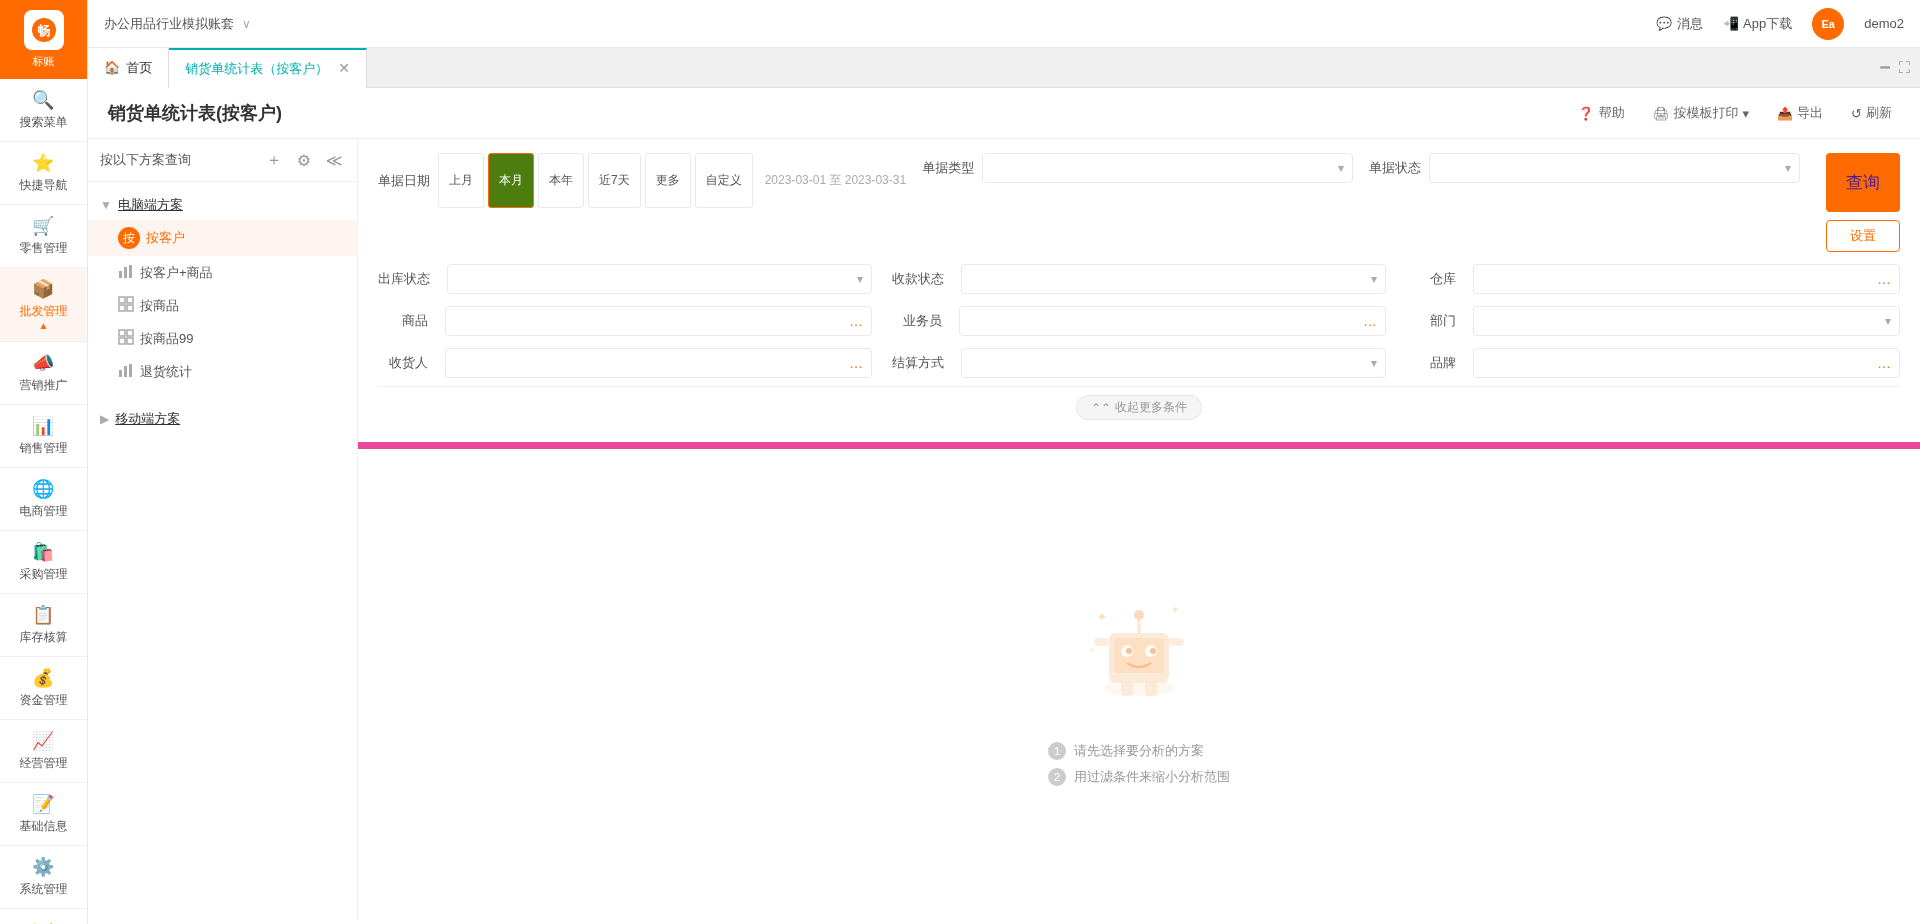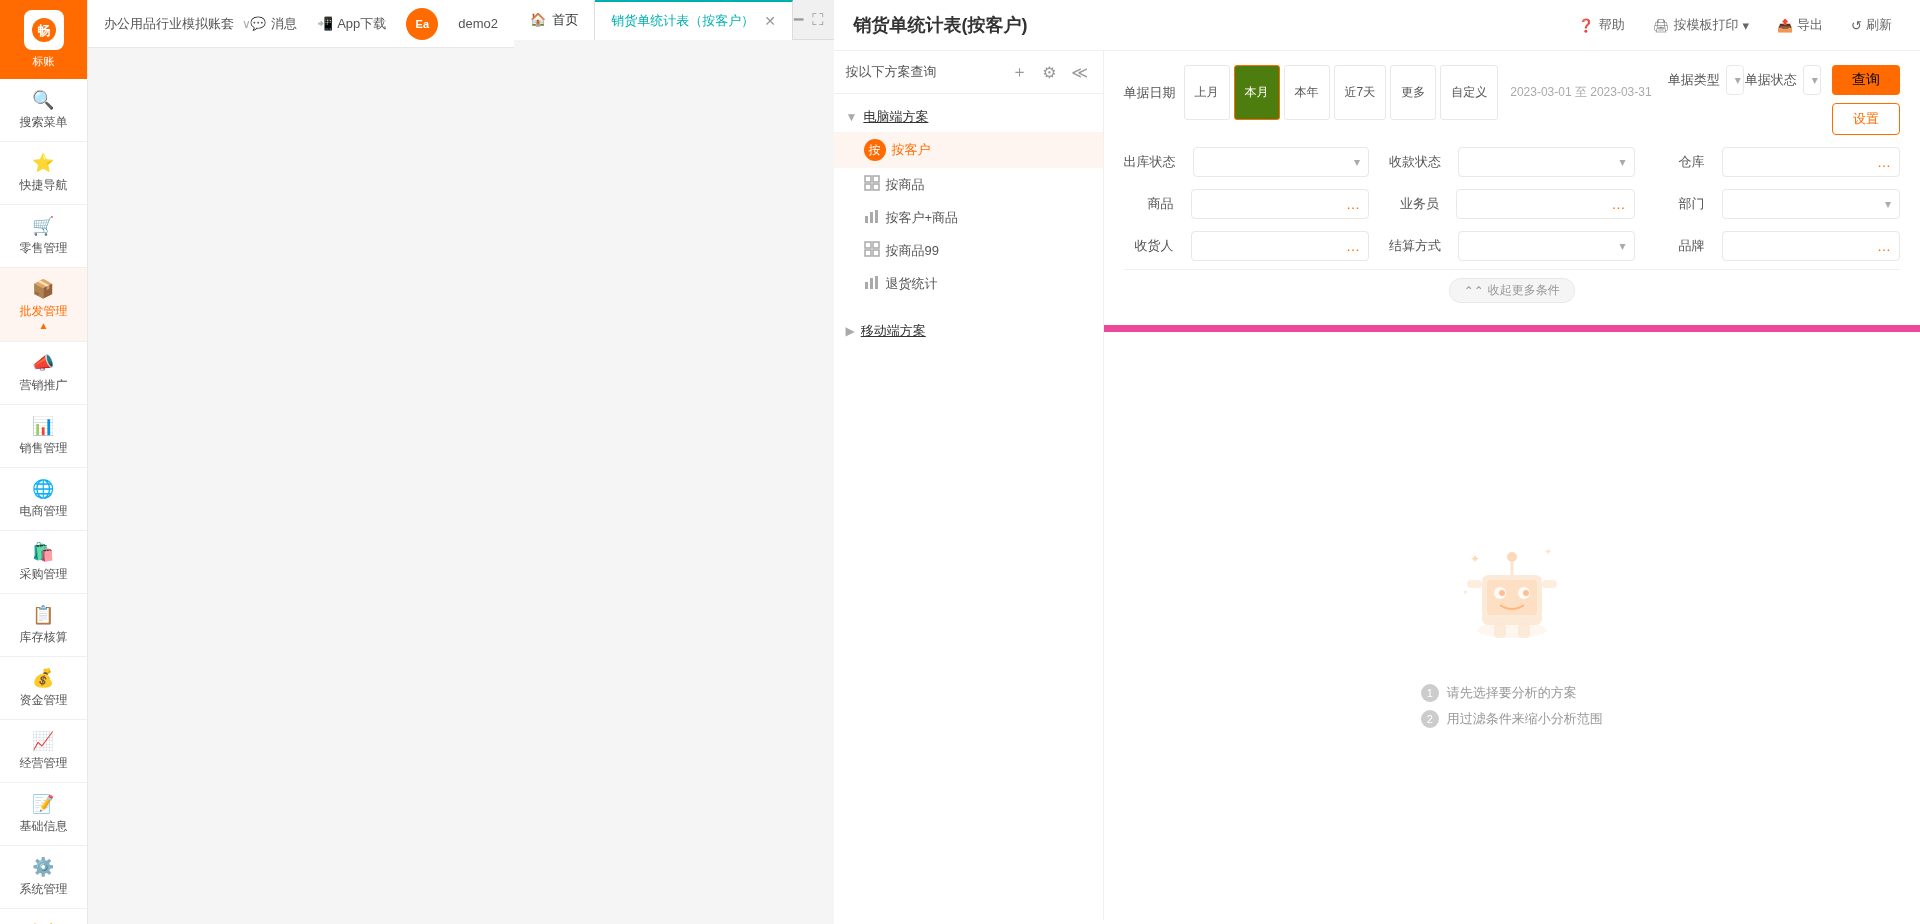--- a/index.html
+++ b/index.html
@@ -54,21 +54,21 @@
       color: #555;
       border-bottom: 1px solid #f0f0f0;
     }
     .sidebar-item.active { color: #ff6b00; background: #fff5f0; }
     .sidebar-item-icon { font-size: 18px; margin-bottom: 3px; }
 
     
     .main-wrapper {
       flex: 1;
       display: flex;
-      flex-direction: row;
+      flex-direction: column;
       height: 100%;
       overflow: hidden;
     }
 
     
     .top-header {
       height: 48px;
       background: #fff;
       border-bottom: 1px solid #e8e8e8;
       display: flex;
@@ -127,20 +127,21 @@
       gap: 6px;
     }
     .tab-item.home {
       background: #fff;
       color: #333;
     }
     .tab-item.active {
       background: #fff;
       color: #00b0b0;
       border-top: 2px solid #00b0b0;
+      font-family: Liberation Serif, serif;
     }
     .tab-close {
       font-size: 14px;
       color: #999;
       cursor: pointer;
       margin-left: 4px;
     }
     .tab-bar-actions {
       margin-left: auto;
       display: flex;
@@ -180,25 +181,25 @@
       gap: 12px;
     }
     .page-action-btn {
       display: flex; align-items: center; gap: 4px;
       cursor: pointer; color: #666; font-size: 13px;
       padding: 4px 8px;
       border: none; background: none;
     }
     .btn-primary {
       background: #ff6b00;
-      color: #000000;
+      color: #4c1d95;
       border: none;
       border-radius: 4px;
-      padding: 6px 20px;
-      font-size: 14px;
+      padding: 18px 20px;
+      font-size: 17px;
       cursor: pointer;
     }
     .btn-settings {
       background: #fff;
       color: #ff6b00;
       border: 1px solid #ff6b00;
       border-radius: 4px;
       padding: 6px 20px;
       font-size: 13px;
       cursor: pointer;
@@ -586,38 +587,38 @@
           </div>
 
           <div class="tree-child active">
             <div class="tree-child-icon">按</div>
             <span>按客户</span>
           </div>
 
           <div class="tree-child">
             <span class="tree-sub-icon">
               <svg width="16" height="16" viewBox="0 0 16 16">
+                  <rect x="1" y="8" width="3" height="7" fill="#aaa"></rect>
+                  <rect x="6" y="4" width="3" height="11" fill="#aaa"></rect>
+                  <rect x="11" y="2" width="3" height="13" fill="#aaa"></rect>
+                </svg>
+            </span>
+            <span>按客户+商品</span>
+          </div>
+
+          <div class="tree-child">
+            <span class="tree-sub-icon">
+              <svg width="16" height="16" viewBox="0 0 16 16">
                   <rect x="1" y="1" width="6" height="6" fill="none" stroke="#aaa" stroke-width="1.5"></rect>
                   <rect x="9" y="1" width="6" height="6" fill="none" stroke="#aaa" stroke-width="1.5"></rect>
                   <rect x="1" y="9" width="6" height="6" fill="none" stroke="#aaa" stroke-width="1.5"></rect>
                   <rect x="9" y="9" width="6" height="6" fill="none" stroke="#aaa" stroke-width="1.5"></rect>
                 </svg>
             </span>
             <span>按商品</span>
-          </div>
-
-          <div class="tree-child">
-            <span class="tree-sub-icon">
-              <svg width="16" height="16" viewBox="0 0 16 16">
-                  <rect x="1" y="8" width="3" height="7" fill="#aaa"></rect>
-                  <rect x="6" y="4" width="3" height="11" fill="#aaa"></rect>
-                  <rect x="11" y="2" width="3" height="13" fill="#aaa"></rect>
-                </svg>
-            </span>
-            <span>按客户+商品</span>
           </div>
 
           <div class="tree-child">
             <span class="tree-sub-icon">
               <svg width="16" height="16" viewBox="0 0 16 16">
                   <rect x="1" y="1" width="6" height="6" fill="none" stroke="#aaa" stroke-width="1.5"></rect>
                   <rect x="9" y="1" width="6" height="6" fill="none" stroke="#aaa" stroke-width="1.5"></rect>
                   <rect x="1" y="9" width="6" height="6" fill="none" stroke="#aaa" stroke-width="1.5"></rect>
                   <rect x="9" y="9" width="6" height="6" fill="none" stroke="#aaa" stroke-width="1.5"></rect>
                 </svg>

